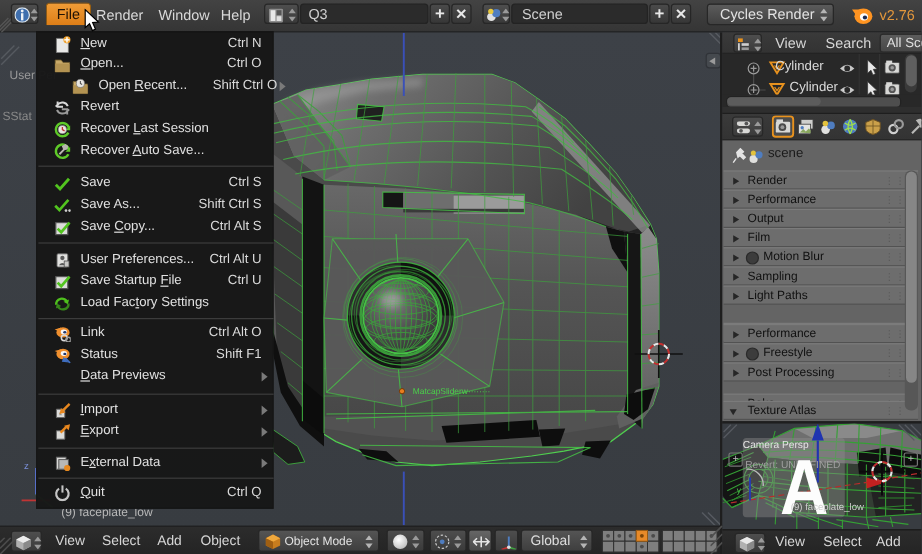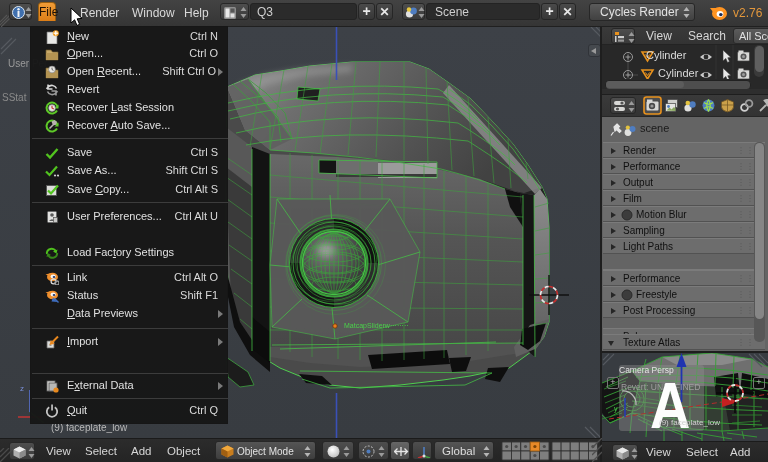--- a/index.html
+++ b/index.html
@@ -295,21 +295,21 @@
     <svg class="abs" style="left:2px;top:2px" width="13" height="13">
       <circle cx="6.5" cy="6.5" r="6" fill="#3f6fae" stroke="#dfe8f0" stroke-width="1"></circle>
       <rect x="5.5" y="5" width="2" height="6" fill="#eef2f6"></rect>
         <circle cx="6.5" cy="3.2" r="1.2" fill="#eef2f6"></circle>
     </svg>
     <svg class="abs" style="left:15px;top:3px" width="7" height="11">
       <path d="M3.5 0 L6.5 4 L0.5 4 Z" fill="#9a9a9a"></path>
         <path d="M3.5 11 L6.5 7 L0.5 7 Z" fill="#9a9a9a"></path>
     </svg>
   </div>
-  <div class="abs" style="left:38px;top:2px;width:18px;height:19px;background:linear-gradient(#f09c37,#dd7e17);border-radius:4px 4px 0 0;border:1px solid #9a5f10;border-bottom:none;box-sizing:border-box;color:#1f1205;font-size:12px;text-align:center;line-height:18px;">File</div>
+  <div class="abs" style="left:38px;top:2px;width:38px;height:19px;background:linear-gradient(#f09c37,#dd7e17);border-radius:4px 4px 0 0;border:1px solid #9a5f10;border-bottom:none;box-sizing:border-box;color:#1f1205;font-size:12px;text-align:center;line-height:18px;">File</div>
   <div class="abs menutxt" style="left:80px;top:0px;">Render</div>
   <div class="abs menutxt" style="left:132px;top:0px;">Window</div>
   <div class="abs menutxt" style="left:184px;top:0px;">Help</div>
   <div class="abs btn" style="left:220px;top:3px;width:29px;height:17px;">
     <svg class="abs" style="left:3px;top:2.5px" width="12" height="12">
       <rect x="0" y="0" width="12" height="12" rx="1.5" fill="#8d8d8d"></rect>
       <rect x="1.5" y="1.5" width="4" height="9" fill="#e8e8e8"></rect>
         <rect x="6.5" y="1.5" width="4" height="4" fill="#555"></rect>
         <rect x="6.5" y="6.5" width="4" height="4" fill="#e0e0e0"></rect>
     </svg>
@@ -790,21 +790,21 @@
       <span class="sc">Ctrl N</span>
     </div>
   <div class="mi" style="top:18px;">
       <svg class="ic">
         <path d="M1 3 h5 l1.5 2 h5.5 v8 h-12 z" fill="#c8a968" stroke="#6e5a2e" stroke-width="0.7"></path>
         <path d="M1 6 h12 v7 h-12 z" fill="#b39352"></path>
       </svg>
       <span class="lb"><u>O</u>pen...</span>
       <span class="sc">Ctrl O</span>
     </div>
-  <div class="mi" style="top:36px;">
+  <div class="mi" style="top:36px;margin-left:15px;">
       <svg class="ic">
         <path d="M1 3 h5 l1.5 2 h5.5 v8 h-12 z" fill="#c8a968" stroke="#6e5a2e" stroke-width="0.7"></path>
         <path d="M1 6 h12 v7 h-12 z" fill="#b39352"></path>
         <circle cx="7" cy="4.5" r="3.4" fill="#e8e6e2" stroke="#777" stroke-width="0.6"></circle>
         <path d="M7 2.6 V4.5 L8.4 5.4" stroke="#555" stroke-width="0.9" fill="none"></path>
       </svg>
       <span class="lb">Open <u>R</u>ecent...</span>
       <span class="sc" style="right:11px;">Shift Ctrl O</span>
       <span class="sub"></span>
     </div>
@@ -860,20 +860,28 @@
   <div class="msep" style="top:175px;"></div>
   <div class="mi" style="top:181px;">
       <svg class="ic">
         <rect x="2.5" y="1.5" width="9" height="11" rx="1" fill="#e2e2e0" stroke="#666" stroke-width="0.8"></rect>
         <circle cx="7" cy="5" r="1.8" fill="#5a5a5a"></circle>
         <path d="M4 11 q3-3.5 6 0 z" fill="#5a5a5a"></path>
         <rect x="8.5" y="7.5" width="4" height="5" fill="#c8c8c6" stroke="#555" stroke-width="0.7"></rect>
       </svg>
       <span class="lb">User Preferences...</span>
       <span class="sc">Ctrl Alt U</span>
+    </div>
+  <div class="mi" style="top:199px;">
+      <svg class="ic">
+        <rect x="1.5" y="2.5" width="10" height="10" fill="#dcdcda" stroke="#555" stroke-width="1"></rect>
+        <path d="M3 7.5 L6 10.5 L13 2.5" fill="none" stroke="#52c41f" stroke-width="2.2"></path>
+      </svg>
+      <span class="lb">Save Startup <u>F</u>ile</span>
+      <span class="sc">Ctrl U</span>
     </div>
   <div class="mi" style="top:217px;">
       <svg class="ic">
         <path d="M2 8 A4.5 4 0 0 1 11 6" fill="none" stroke="#4fc01d" stroke-width="2"></path>
         <path d="M12.5 3.5 l-1 4 -3.5-2 z" fill="#4fc01d"></path>
         <path d="M12 7 A4.5 4 0 0 1 3 8.5" fill="none" stroke="#37871a" stroke-width="2"></path>
         <path d="M1.5 11 l1-4 3.5 2 z" fill="#37871a"></path>
       </svg>
       <span class="lb">Load Fac<u>t</u>ory Settings</span>
     </div>
@@ -908,20 +916,29 @@
     </div>
   <div class="msep" style="top:301px;"></div>
   <div class="mi" style="top:306px;">
       <svg class="ic">
         <path d="M2 6 h7 v7 h-7 z" fill="#dcdcda" stroke="#666" stroke-width="0.8"></path>
         <path d="M4.5 8.5 v2.5 h2.5 z" fill="#9a9a98"></path>
         <path d="M13 1.5 L7.5 7" stroke="#e8871e" stroke-width="2"></path>
         <path d="M4.6 9.9 L9.6 8.8 L5.8 5 Z" fill="#e8871e"></path>
       </svg>
       <span class="lb"><u>I</u>mport</span>
+      <span class="sub"></span>
+    </div>
+  <div class="mi" style="top:324px;">
+      <svg class="ic">
+        <path d="M2 6 h7 v7 h-7 z" fill="#dcdcda" stroke="#666" stroke-width="0.8"></path>
+        <path d="M5.5 7.5 L10 3" stroke="#e8871e" stroke-width="2"></path>
+        <path d="M13.4 0.6 L8.4 1.7 L12.2 5.5 Z" fill="#e8871e"></path>
+      </svg>
+      <span class="lb"><u>E</u>xport</span>
       <span class="sub"></span>
     </div>
   <div class="msep" style="top:346px;"></div>
   <div class="mi" style="top:350px;">
       <svg class="ic">
         <rect x="2" y="2" width="8" height="10" fill="#d8d8d6" stroke="#666" stroke-width="0.8"></rect>
         <rect x="4" y="4" width="8" height="8" fill="#b8b8b6" stroke="#555" stroke-width="0.8"></rect>
         <circle cx="11" cy="11" r="2.6" fill="#e8891e"></circle>
       </svg>
       <span class="lb">E<u>x</u>ternal Data</span>

